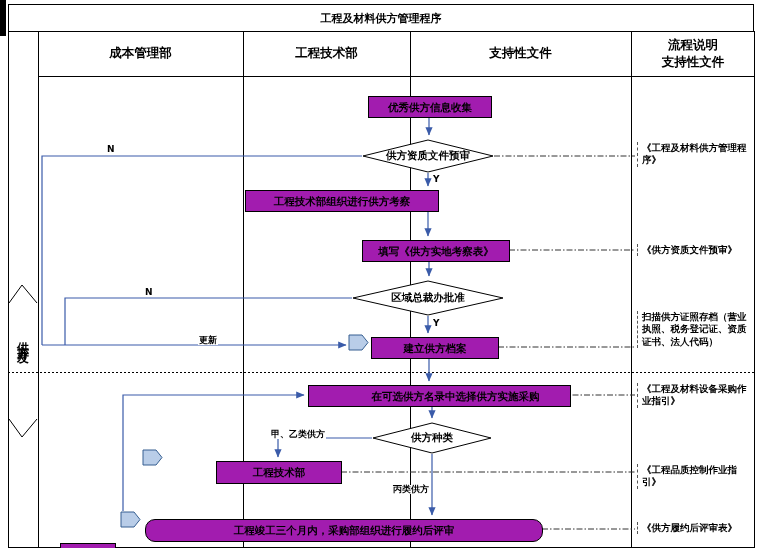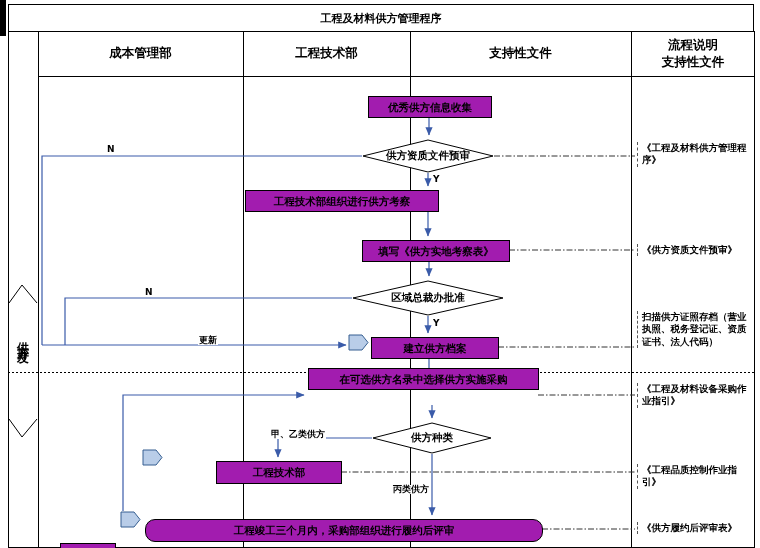--- a/index.html
+++ b/index.html
@@ -133,21 +133,21 @@
 
   <div class="abs diamond" style="left:352px;top:280px;width:152px;height:36px;">
     <svg viewBox="0 0 152 36" preserveAspectRatio="none">
       <polygon points="76,1 151,18 76,35 1,18" fill="#fff" stroke="#000" stroke-width="1"></polygon>
     </svg>
     <span class="lbl">区域总裁办批准</span>
   </div>
 
   <div class="abs node" style="left:371px;top:337px;width:126px;height:20px;">建立供方档案</div>
 
-  <div class="abs node" style="left:308px;top:368px;width:229px;height:20px;">在可选供方名录中选择供方实施采购</div>
+  <div class="abs node" style="left:308px;top:385px;width:229px;height:20px;padding-left:32px;">在可选供方名录中选择供方实施采购</div>
 
   <div class="abs diamond" style="left:372px;top:422px;width:120px;height:32px;">
     <svg viewBox="0 0 120 32" preserveAspectRatio="none">
       <polygon points="60,1 119,16 60,31 1,16" fill="#fff" stroke="#000" stroke-width="1"></polygon>
     </svg>
     <span class="lbl">供方种类</span>
   </div>
 
   <div class="abs node" style="left:216px;top:461px;width:124px;height:21px;">工程技术部</div>
 

